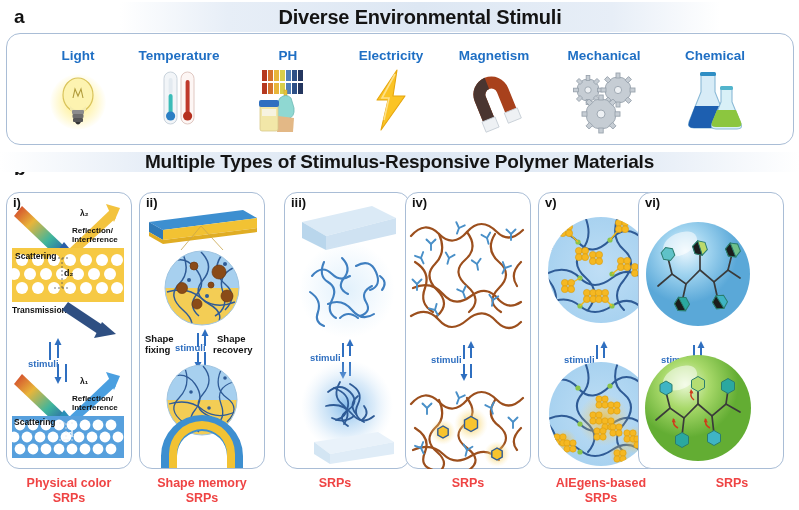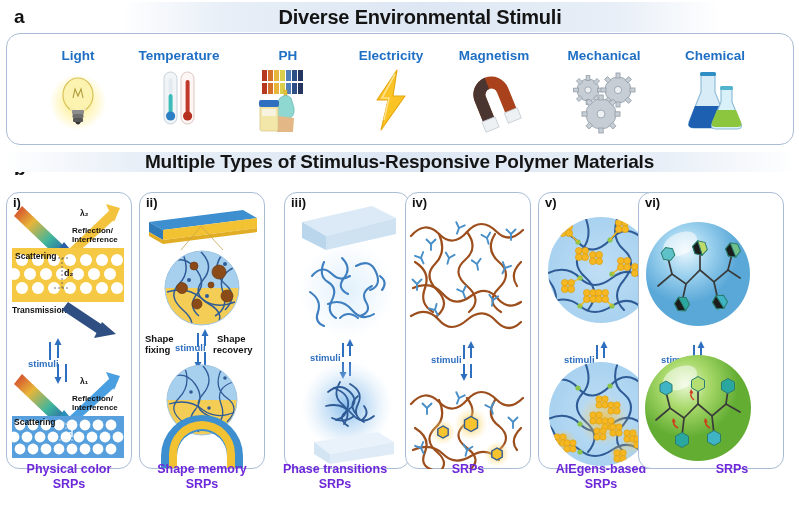--- a/index.html
+++ b/index.html
@@ -31,22 +31,22 @@
     background:radial-gradient(circle,rgba(255,236,120,.95) 0%,rgba(255,240,150,.55) 42%,rgba(255,245,190,0) 72%);}
   
 
   
   #panel-b-title{left:0;top:152px;width:799px;height:20px;}
   .sub{position:absolute;top:192px;width:126px;height:277px;}
   .sub .frame-in{position:absolute;inset:0;border:1.6px solid #a9bdd6;border-radius:13px;background:#fff;}
   .roman{position:absolute;left:7px;top:3px;font-weight:bold;font-size:13px;color:#111;z-index:5;}
   .sub-art{position:absolute;inset:0;overflow:hidden;border-radius:13px;}
 
-  .caption{position:absolute;top:462px;width:126px;text-align:center;
-    color:#6d28d9;font-weight:bold;font-size:12.5px;line-height:14.5px;}
+  .caption{position:absolute;top:476px;width:126px;text-align:center;
+    color:#ef4444;font-weight:bold;font-size:12.5px;line-height:14.5px;}
 
   .stimuli-word{font-weight:bold;fill:#2f6fc0;}
   .blk{font-weight:bold;fill:#111;}
   .lbl-small{font-weight:bold;fill:#111;}
 </style>
 </head>
 <body>
 
 <div class="root">
 
@@ -474,21 +474,20 @@
           <path d="M80 214 q6 8 -2 14"></path>
         </g>
 
         <path d="M30 250 L94 240 L110 250 L46 262 Z" fill="#e9f2fa"></path>
         <path d="M30 250 L46 262 L46 272 L30 262 Z" fill="#d3e5f3"></path>
         <path d="M46 262 L110 250 L110 262 L46 272 Z" fill="#dfecf7"></path>
       </svg>
     </div>
   </div>
   <div class="caption" style="left:272px;">
-    <div>Phase transitions</div>
     <div>SRPs</div>
   </div>
 
   <div class="sub" style="left:405px;">
     <div class="frame-in"></div>
     <div class="roman">iv)</div>
     <div class="sub-art">
       <svg width="126" height="277">
         <defs>
           <radialGradient id="fglow">

